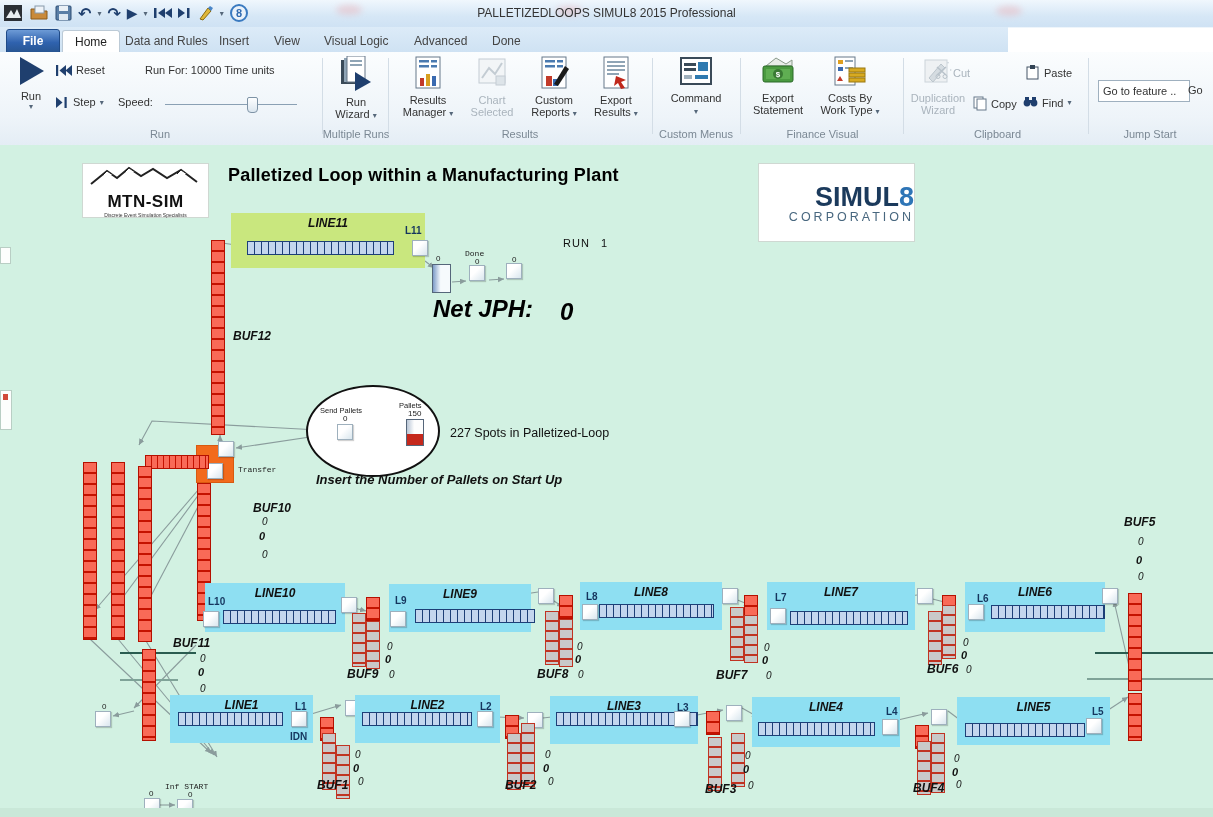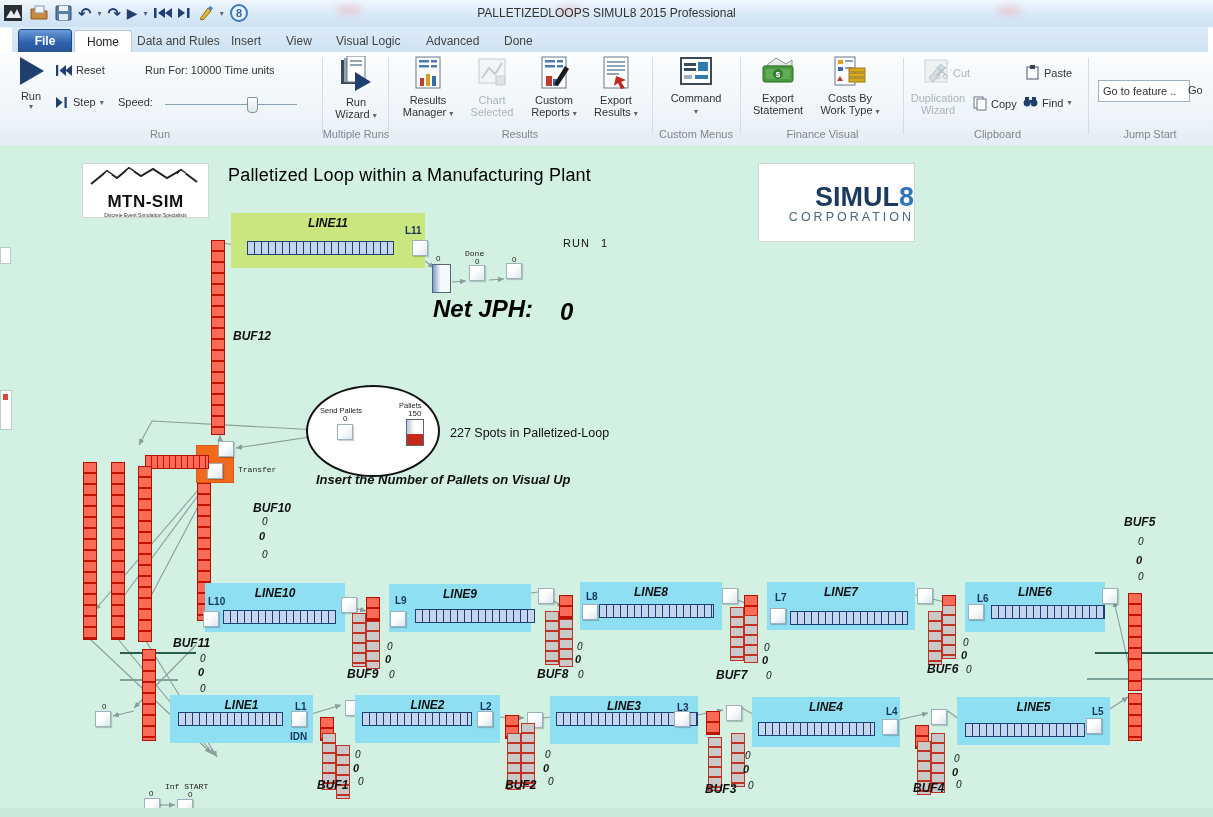--- a/index.html
+++ b/index.html
@@ -5,21 +5,21 @@
   html,body{margin:0;padding:0;width:1213px;height:817px;overflow:hidden;
     font-family:"Liberation Sans","DejaVu Sans",sans-serif;}
   .abs{position:absolute;}
   
   .titlebar{left:0;top:0;width:1213px;height:27px;
     background:linear-gradient(#f0f7fd,#d6e7f6 60%,#cfe2f4);border-bottom:1px solid #eef5fb;}
   .wintitle{left:0;top:6px;width:1213px;text-align:center;font-size:12px;color:#333;}
   .qa{top:3px;height:20px;display:flex;align-items:center;gap:6px;left:4px;}
   .qa .caret{font-size:8px;color:#55677a;}
   .smudge{width:26px;height:10px;border-radius:50%;background:#e8b9c0;filter:blur(3px);opacity:.55;}
-  .tabrow{left:12px;top:27px;width:1196px;height:25px;
+  .tabrow{left:0;top:27px;width:1008px;height:25px;
     background:linear-gradient(#dcebf8,#cfe2f3);}
   .tab{position:absolute;top:3px;height:22px;line-height:22px;padding:0 12px;font-size:12px;color:#444;}
   .tab.active{background:#fff;border:1px solid #bccad6;border-bottom:none;border-radius:3px 3px 0 0;color:#222;}
   .filetab{position:absolute;left:6px;top:2px;width:52px;height:23px;line-height:23px;text-align:center;
     background:linear-gradient(#6d9bd6,#2f62ae 55%,#27548f);color:#fff;font-size:12px;font-weight:bold;
     border-radius:3px 3px 0 0;border:1px solid #1f4a87;}
   
   .ribbon{left:0;top:52px;width:1213px;height:93px;background:linear-gradient(#fbfdfe,#eef4f9 70%,#e4edf5);
     border-bottom:1px solid #b9c9d6;}
   .gsep{position:absolute;top:6px;width:1px;height:76px;background:#d3dde6;}
@@ -57,21 +57,21 @@
   .bucket.pallets::after{content:"";position:absolute;left:0;right:0;bottom:0;height:11px;background:#c5281c;}
   .transfer{background:#f26a1c;border:1px solid #d85a10;}
   .lim{height:2px;background:#2a5c50;}
   .lim.l2{background:#7fa398;height:2px;}
   .ellipse{border:2px solid #111;border-radius:50%;background:#fff;}
   .elabel{font-size:7.5px;color:#222;}
   .note{font-size:12.5px;color:#111;}
   .notebold{font-size:13px;font-weight:bold;font-style:italic;color:#111;}
   .netjph{font-size:24px;font-weight:bold;font-style:italic;color:#000;}
   .runlbl{font-size:11px;color:#111;letter-spacing:1px;}
-  .maintitle{font-size:18px;font-weight:normal;color:#000;letter-spacing:.2px;}
+  .maintitle{font-size:18px;font-weight:bold;color:#000;letter-spacing:.2px;}
   .logobox{background:#fff;border:1px solid #cfd8d2;}
   .mtn-title{font-size:17px;font-weight:bold;color:#111;text-align:center;letter-spacing:.5px;}
   .mtn-sub{font-size:5px;color:#333;text-align:center;}
   .s8-name{font-size:27px;font-weight:bold;color:#1b3a5c;line-height:26px;}
   .s8-eight{color:#2e75b6;}
   .s8-sub{font-size:12.5px;color:#48677f;letter-spacing:3px;}
   .edgebox{background:#fdfefd;border:1px solid #b9cec4;}
 </style>
 </head>
 <body>
@@ -437,21 +437,21 @@
   <div class="abs buflabel" style="left:233px;top:184px">BUF12</div>
 
   <div class="abs ellipse" style="left:306px;top:240px;width:130px;height:88px"></div>
   <div class="abs elabel" style="left:320px;top:261px">Send Pallets</div>
   <div class="abs zero" style="left:343px;top:269px">0</div>
   <div class="abs ws" style="left:337px;top:279px"></div>
   <div class="abs elabel" style="left:399px;top:256px">Pallets</div>
   <div class="abs zero" style="left:408px;top:264px">150</div>
   <div class="abs bucket pallets" style="left:406px;top:274px"></div>
   <div class="abs note" style="left:450px;top:281px">227 Spots in Palletized-Loop</div>
-  <div class="abs notebold" style="left:316px;top:327px">Insert the Number of Pallets on Visual Up</div>
+  <div class="abs notebold" style="left:316px;top:327px">Insert the Number of Pallets on Start Up</div>
 
   <div class="abs transfer" style="left:196px;top:300px;width:36px;height:36px"></div>
   <div class="abs ws" style="left:218px;top:296px"></div>
   <div class="abs ws" style="left:207px;top:318px"></div>
   <div class="abs minilabel" style="left:238px;top:320px">Transfer</div>
   <div class="abs stackh" style="left:145px;top:310px;width:62px"></div>
   <div class="abs stackv" style="left:83px;top:317px;height:176px"></div>
   <div class="abs stackv" style="left:111px;top:317px;height:176px"></div>
   <div class="abs stackv" style="left:138px;top:321px;height:174px"></div>
   <div class="abs stackv" style="left:197px;top:338px;height:136px"></div>

